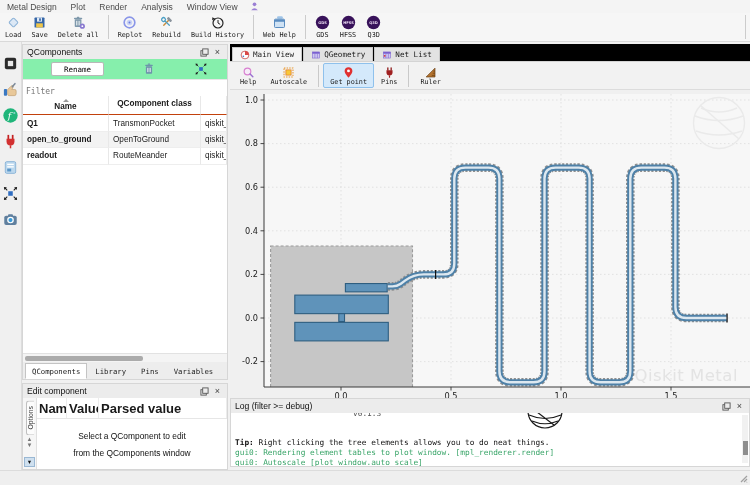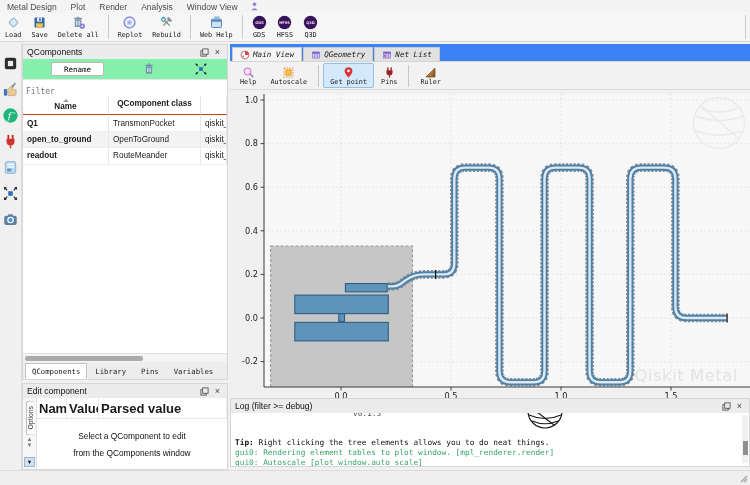--- a/index.html
+++ b/index.html
@@ -63,22 +63,22 @@
   .ec-arrows{font-size:6px;color:#777;margin-top:1px;line-height:6px;text-align:center;}
   .ec-drop{margin-top:auto;margin-bottom:2px;width:11px;height:10px;background:#cfe0ef;border:1px solid #9ab8d4;
            font-size:5.5px;display:flex;align-items:center;justify-content:center;color:#111;box-sizing:border-box;}
   .ec-main{flex:1;display:flex;flex-direction:column;min-width:0;}
   .ec-header{display:grid;grid-template-columns:30px 32px 1fr;font-size:13px;font-weight:bold;border-bottom:1px solid #e6e6e6;}
   .ec-hcell{padding:2.5px 2px;border-right:1px solid #ececec;white-space:nowrap;overflow:hidden;}
   .ec-msg{flex:1;display:flex;flex-direction:column;justify-content:center;gap:7px;text-align:center;font-size:8.4px;color:#111;}
   
   .main-area{position:absolute;left:230px;top:44px;width:520px;height:354px;background:#f0f0f0;
              display:flex;flex-direction:column;}
-  .mv-tabs{height:17px;background:#3b82f6;border-bottom:1px solid #d4d4d4;display:flex;align-items:flex-end;
-           padding-left:2px;gap:1px;font-family:"DejaVu Sans Mono",monospace;font-size:7.6px;flex:0 0 auto;font-style:italic;}
+  .mv-tabs{height:17px;background:#000000;border-bottom:1px solid #d4d4d4;display:flex;align-items:flex-end;
+           padding-left:2px;gap:1px;font-family:"DejaVu Sans Mono",monospace;font-size:7.6px;flex:0 0 auto;}
   .mv-tab{display:flex;align-items:center;gap:3px;padding:2px 7px 1.5px;border:1px solid #c9c9c9;border-bottom:none;
           background:#e2e2e2;color:#222;white-space:nowrap;}
   .mv-tab.active{background:#f4f4f4;}
   .mticon{width:10px;height:10px;}
   .mv-toolbar{height:27px;background:#f2f2f2;border-bottom:1px solid #dcdcdc;display:flex;align-items:center;
               padding-left:3px;flex:0 0 auto;}
   .mv-btn{display:flex;flex-direction:column;align-items:center;padding:1px 6px;border:1px solid transparent;border-radius:2px;}
   .mv-btn.active{background:#d4e9fb;border-color:#8fc1ec;}
   .mbicon{width:13px;height:13px;}
   .mblabel{font-family:"DejaVu Sans Mono",monospace;font-size:6.8px;margin-top:0.5px;white-space:nowrap;}
@@ -161,20 +161,28 @@
             <g transform="rotate(45 9 9)">
               <rect x="8.2" y="4.5" width="1.7" height="10" rx="0.8" fill="#c98c3a"></rect>
               <rect x="5.8" y="2.5" width="6.4" height="3" rx="1" fill="#8a939c"></rect>
             </g>
             <g transform="rotate(-45 9 9)">
               <rect x="8.3" y="5.5" width="1.5" height="9" rx="0.7" fill="#4a9ec4"></rect>
               <circle cx="9" cy="4" r="2.3" fill="none" stroke="#4a9ec4" stroke-width="1.5"></circle>
             </g>
           </svg></span>
         <span class="tlabel">Rebuild</span>
+      </div>
+      <div class="tbtn">
+        <span class="ticon"><svg viewBox="0 0 18 18">
+            <circle cx="9.6" cy="9.6" r="6" fill="none" stroke="#222" stroke-width="1.4"></circle>
+            <path d="M9.6 6 V9.6 L12.2 11.2" stroke="#222" stroke-width="1.2" fill="none"></path>
+            <path d="M2.6 6.4 L2.8 2.6 L6.4 4.6 Z" fill="#222"></path>
+          </svg></span>
+        <span class="tlabel">Build History</span>
       </div>
       <div class="tsep"></div>
       <div class="tbtn">
         <span class="ticon"><svg viewBox="0 0 18 18">
             <rect x="6" y="1.6" width="7" height="3" rx="1.5" fill="#9fc4e8"></rect>
             <rect x="3" y="5" width="12" height="10" rx="1" fill="#cfe2f4" stroke="#5a8cc0" stroke-width="1.2"></rect>
             <rect x="3.5" y="5.5" width="11" height="2.6" fill="#5a8cc0"></rect>
           </svg></span>
         <span class="tlabel">Web Help</span>
       </div>

